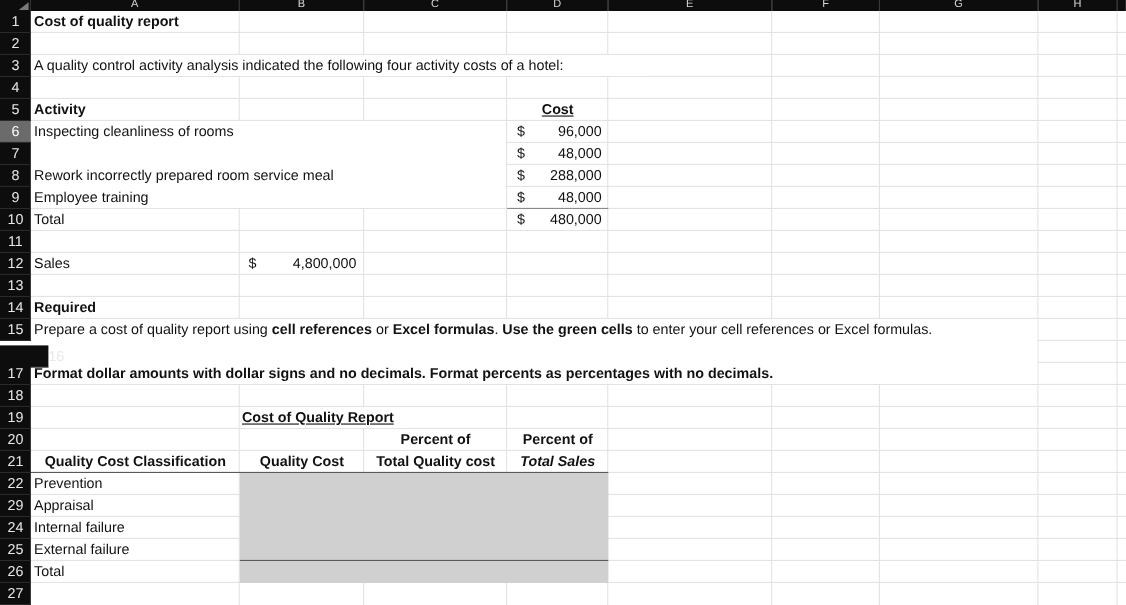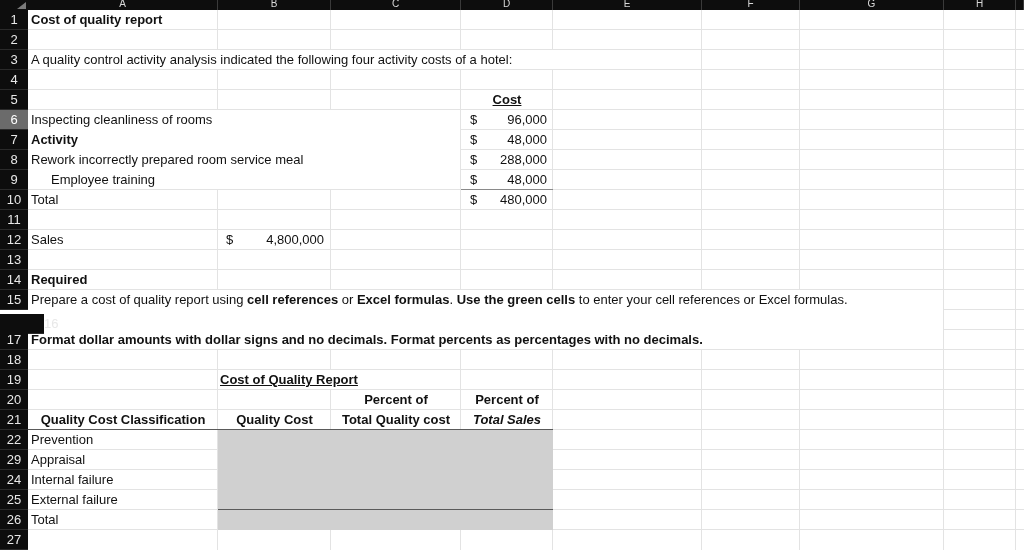--- a/index.html
+++ b/index.html
@@ -114,35 +114,35 @@
   <div class="rowhead" style="top:450px;">29</div>
   <div class="rowhead" style="top:470px;">24</div>
   <div class="rowhead" style="top:490px;">25</div>
   <div class="rowhead" style="top:510px;">26</div>
   <div class="rowhead" style="top:530px;">27</div>
 
   <div class="cell bold" style="left:31px;top:10px;">Cost of quality report</div>
 
   <div class="cell" style="left:31px;top:50px;">A quality control activity analysis indicated the following four activity costs of a hotel:</div>
 
-  <div class="cell bold" style="left:31px;top:90px;margin-top:40px;">Activity</div>
+  <div class="cell bold" style="left:31px;top:90px;">Activity</div>
   <div class="cell bold center" style="left:461px;top:90px;width:92px;text-decoration:underline;">Cost</div>
 
   <div class="cell" style="left:31px;top:110px;">Inspecting cleanliness of rooms</div>
   <div class="cell" style="left:470px;top:110px;">$</div>
   <div class="cell right" style="left:461px;top:110px;width:86px;">96,000</div>
 
   <div class="cell" style="left:470px;top:130px;">$</div>
   <div class="cell right" style="left:461px;top:130px;width:86px;">48,000</div>
 
   <div class="cell" style="left:31px;top:150px;">Rework incorrectly prepared room service meal</div>
   <div class="cell" style="left:470px;top:150px;">$</div>
   <div class="cell right" style="left:461px;top:150px;width:86px;">288,000</div>
 
-  <div class="cell" style="left:31px;top:170px;margin-left:20px;">Employee training</div>
+  <div class="cell" style="left:31px;top:170px;">Employee training</div>
   <div class="cell" style="left:470px;top:170px;">$</div>
   <div class="cell right" style="left:461px;top:170px;width:86px;">48,000</div>
 
   <div class="cell" style="left:31px;top:190px;">Total</div>
   <div class="cell" style="left:470px;top:190px;">$</div>
   <div class="cell right" style="left:461px;top:190px;width:86px;">480,000</div>
 
   <div class="cell" style="left:31px;top:230px;">Sales</div>
   <div class="cell" style="left:226px;top:230px;">$</div>
   <div class="cell right" style="left:218px;top:230px;width:106px;">4,800,000</div>

